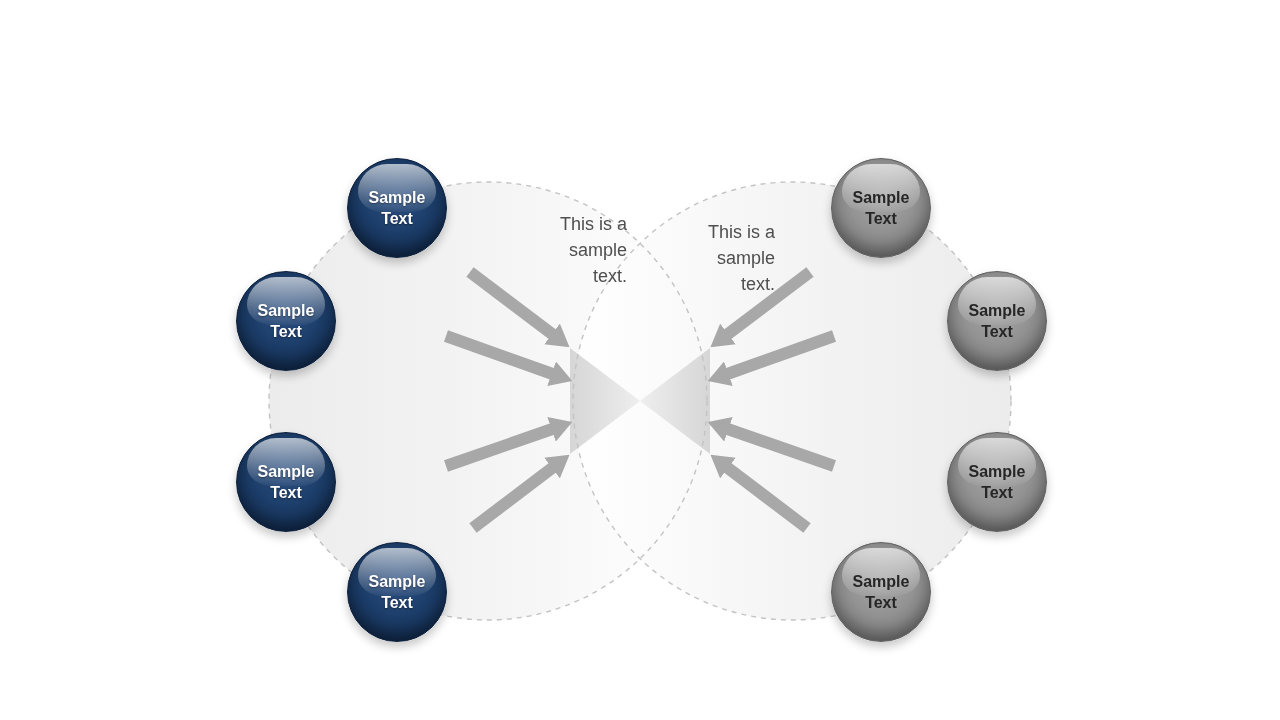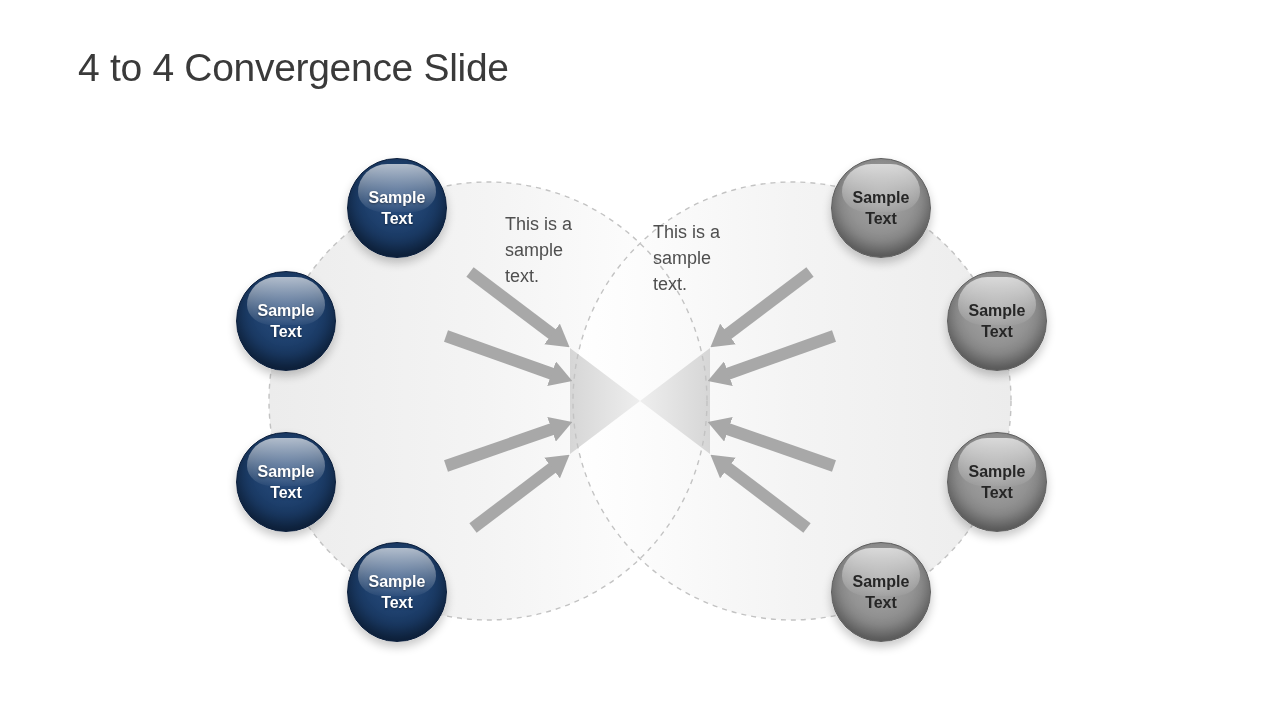--- a/index.html
+++ b/index.html
@@ -6,21 +6,21 @@
   .slide {
     position:relative; width:1280px; height:720px; background:#ffffff;
     overflow:hidden; font-family:"Liberation Sans", sans-serif;
   }
   .title {
     position:absolute; left:78px; top:46px;
     font-size:39px; font-weight:400; color:#3a3a3a; letter-spacing:-0.3px;
   }
   .diagram-svg { position:absolute; left:0; top:0; z-index:1; }
   .caption {
-    position:absolute; width:122px; text-align:left;
+    position:absolute; width:122px; text-align:right;
     font-size:18px; line-height:26px; color:#4f4f4f;
     white-space:pre-line; z-index:2;
   }
   .caption.left  { left:505px; top:211px; }
   .caption.right { left:653px; top:219px; }
   .sphere {
     position:absolute; width:100px; height:100px; border-radius:50%;
     display:flex; align-items:center; justify-content:center;
     text-align:center; z-index:3; box-sizing:border-box;
   }
@@ -53,21 +53,20 @@
   .pos-r1 { left:831px; top:158px; }
   .pos-r2 { left:947px; top:271px; }
   .pos-r3 { left:947px; top:432px; }
   .pos-r4 { left:831px; top:542px; }
 </style>
 </head>
 <body>
 
 <div class="slide">
 
-  <div class="title">4 to 4 Convergence Slide</div>
 
   <svg class="diagram-svg" width="1280" height="720" viewBox="0 0 1280 720">
     <defs>
       <linearGradient id="gradCircleLeft" x1="0" y1="0" x2="1" y2="0">
         <stop offset="0" stop-color="#ececec"></stop>
         <stop offset="0.5" stop-color="#f4f4f4"></stop>
         <stop offset="0.85" stop-color="#fcfcfc"></stop>
         <stop offset="1" stop-color="#ffffff"></stop>
       </linearGradient>
       <linearGradient id="gradCircleRight" x1="0" y1="0" x2="1" y2="0">

